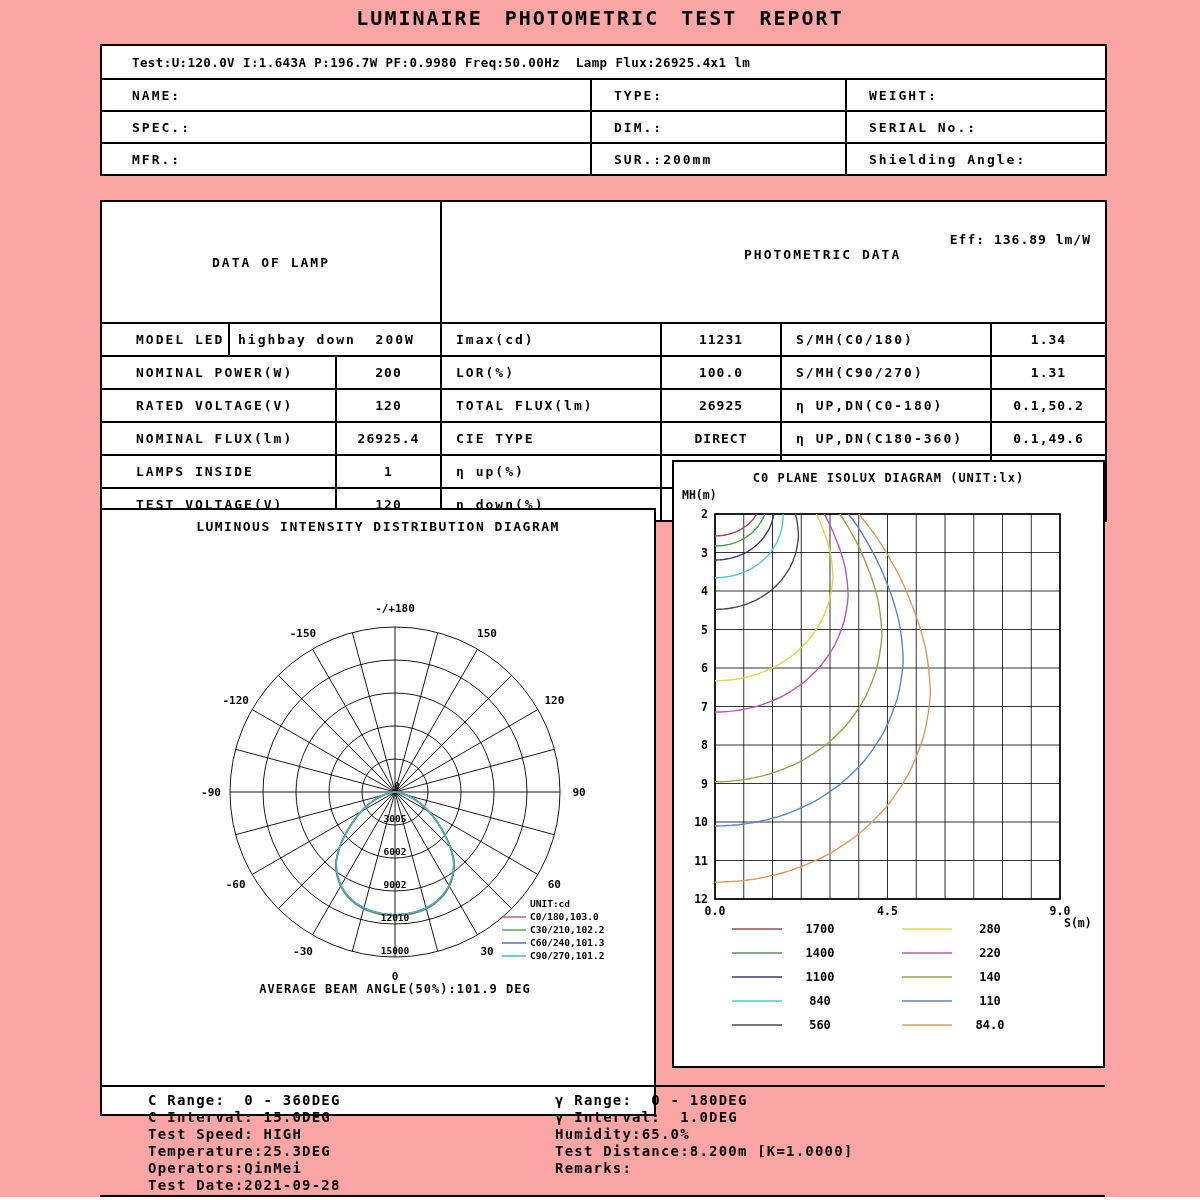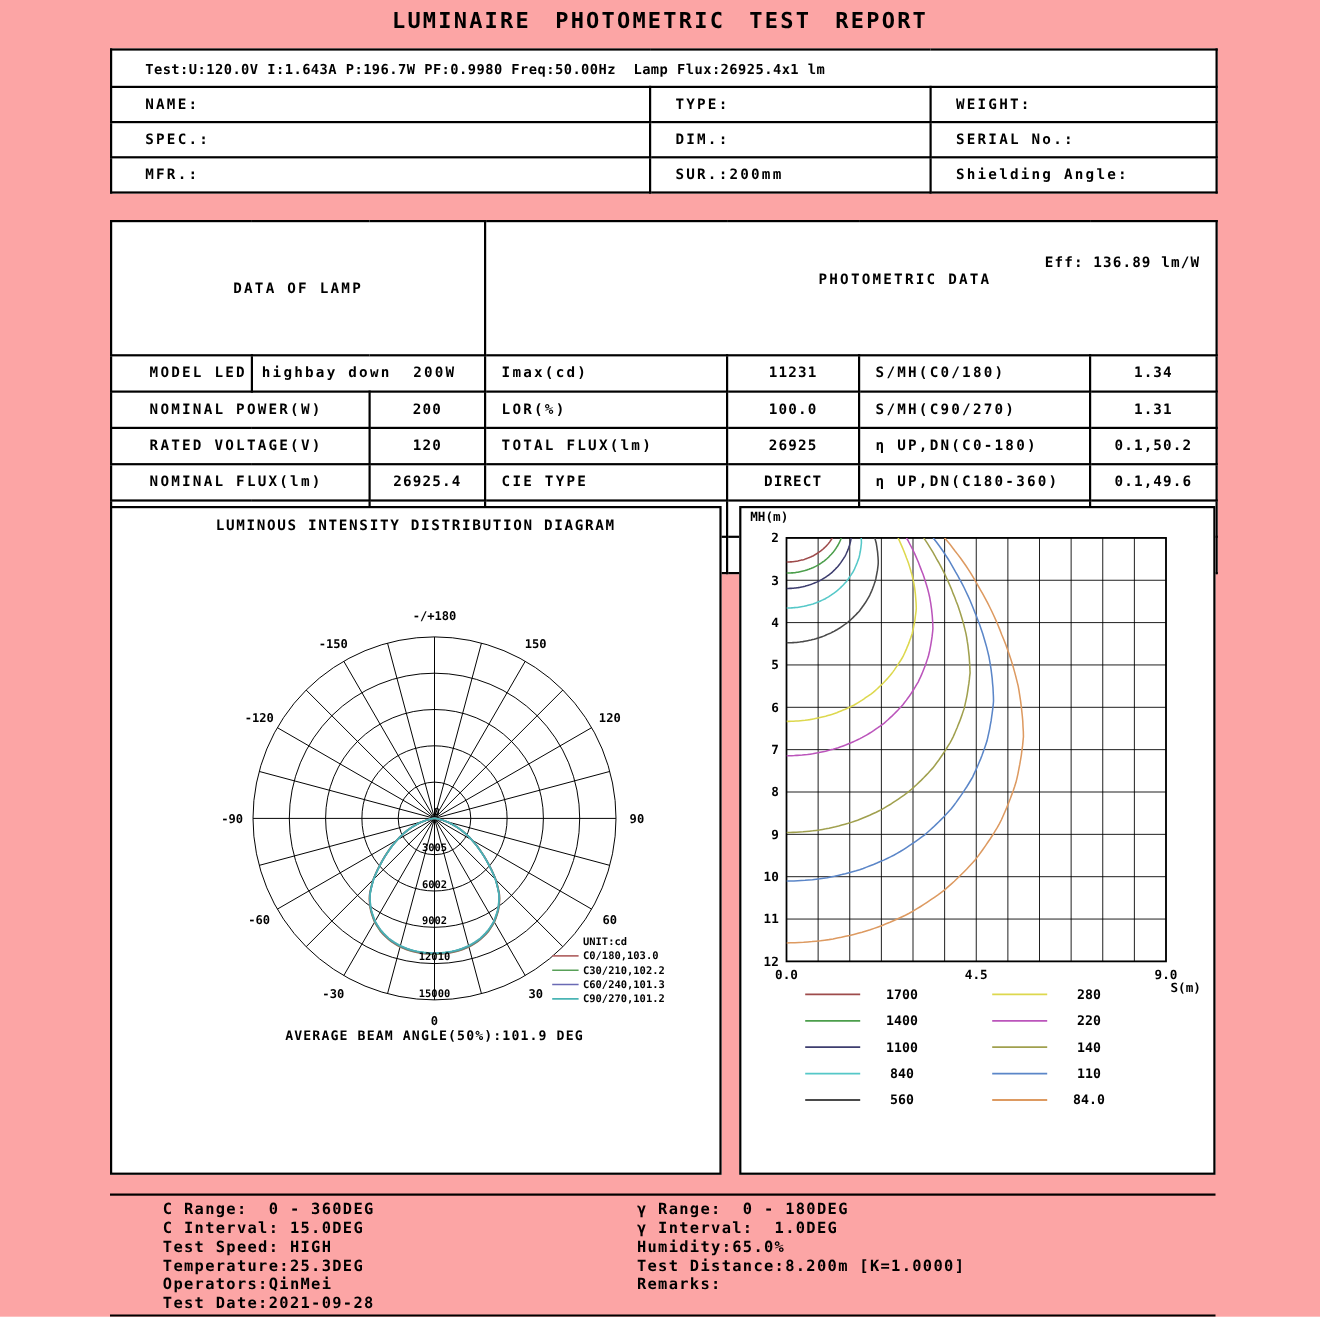--- a/index.html
+++ b/index.html
@@ -23,21 +23,21 @@
   .t2 tr { height:33px; }
   .t2 td.lab  { padding-left:14px; }
   .t2 td.lab1 { padding-left:34px; }
   .t2 td.val  { text-align:center; letter-spacing:1px; }
   .t2 td.vall { padding-left:8px; }
   .t2 td.hdrc { text-align:center; padding:0; }
   .hdrwrap { position:relative; width:100%; }
   .eff { position:absolute; right:14px; top:0; letter-spacing:1px; }
 
   .chart-box { position:absolute; top:460px; height:608px; border:2px solid #000; background:#fff; }
-  .left-box  { left:100px; width:556px; }
+  .left-box  { left:100px; width:556px;margin-top:48px; }
   .right-box { left:672px; width:433px; }
   .box-title { text-align:center; font-weight:bold; padding-top:9px; height:25px; }
   .left-box  .box-title { font-size:13px; letter-spacing:1.5px; }
   .right-box .box-title { font-size:12px; letter-spacing:1px; }
   .chart-box svg { display:block; }
   svg text { font-family:"DejaVu Sans Mono","Liberation Mono",monospace; }
 
   .report-footer { position:absolute; left:100px; top:1085px; width:1005px; height:112px;
                    border-top:2px solid #000; border-bottom:2px solid #000; }
   .fcol { position:absolute; top:5px; }
@@ -214,20 +214,21 @@
           <line x1="400" y1="408" x2="424" y2="408" stroke="#6a6ab4" stroke-width="1.5"></line>
           <text x="428" y="411" font-size="9.5" text-anchor="start" font-weight="bold" fill="#000">C60/240,101.3</text>
           <line x1="400" y1="421" x2="424" y2="421" stroke="#4ab4b4" stroke-width="1.5"></line>
           <text x="428" y="424" font-size="9.5" text-anchor="start" font-weight="bold" fill="#000">C90/270,101.2</text>
         </g>
         <text x="293" y="458" font-size="12" text-anchor="middle" font-weight="bold" fill="#000" letter-spacing="1">AVERAGE BEAM ANGLE(50%):101.9 DEG</text>
       </svg>
   </div>
 
   <div class="chart-box right-box">
+    <div class="box-title">C0 PLANE ISOLUX DIAGRAM (UNIT:lx)</div>
     <svg id="isolux-svg" width="429" height="578">
         <g stroke="#000" stroke-width="0.8">
           <line x1="41" y1="27" x2="41" y2="412"></line>
           <line x1="69.75" y1="27" x2="69.75" y2="412"></line>
           <line x1="98.5" y1="27" x2="98.5" y2="412"></line>
           <line x1="127.25" y1="27" x2="127.25" y2="412"></line>
           <line x1="156" y1="27" x2="156" y2="412"></line>
           <line x1="184.75" y1="27" x2="184.75" y2="412"></line>
           <line x1="213.5" y1="27" x2="213.5" y2="412"></line>
           <line x1="242.25" y1="27" x2="242.25" y2="412"></line>
@@ -309,21 +310,21 @@
 
   <div class="report-footer">
     <div class="fcol" style="left:48px">
       <div>C Range:  0 - 360DEG</div>
       <div>C Interval: 15.0DEG</div>
       <div>Test Speed: HIGH</div>
       <div>Temperature:25.3DEG</div>
       <div>Operators:QinMei</div>
       <div>Test Date:2021-09-28</div>
     </div>
-    <div class="fcol" style="left:479px">
+    <div class="fcol" style="left:455px">
       <div>γ Range:  0 - 180DEG</div>
       <div>γ Interval:  1.0DEG</div>
       <div>Humidity:65.0%</div>
       <div>Test Distance:8.200m [K=1.0000]</div>
       <div>Remarks:</div>
     </div>
   </div>
 
 </div>
 

